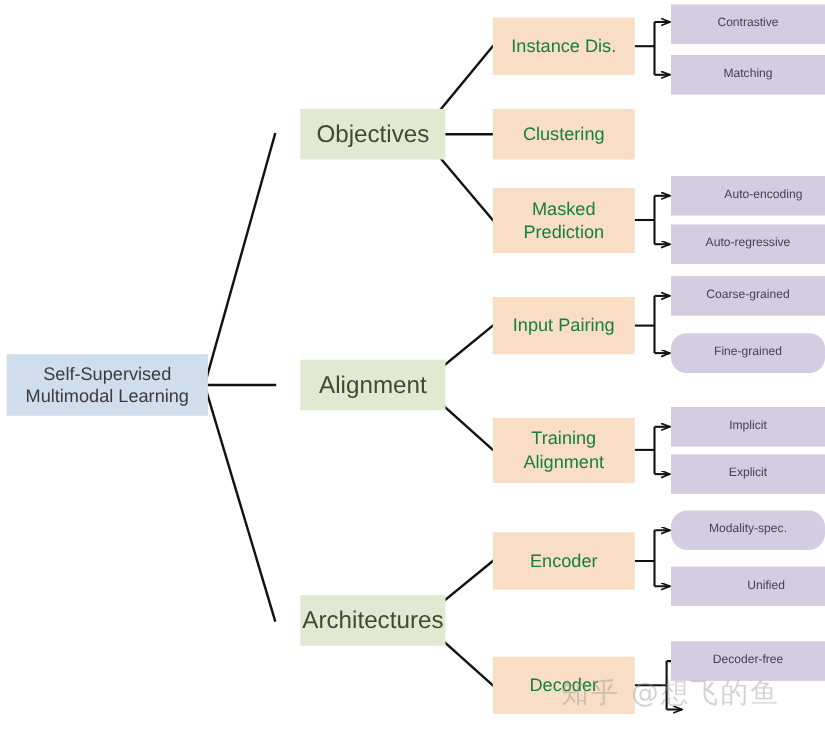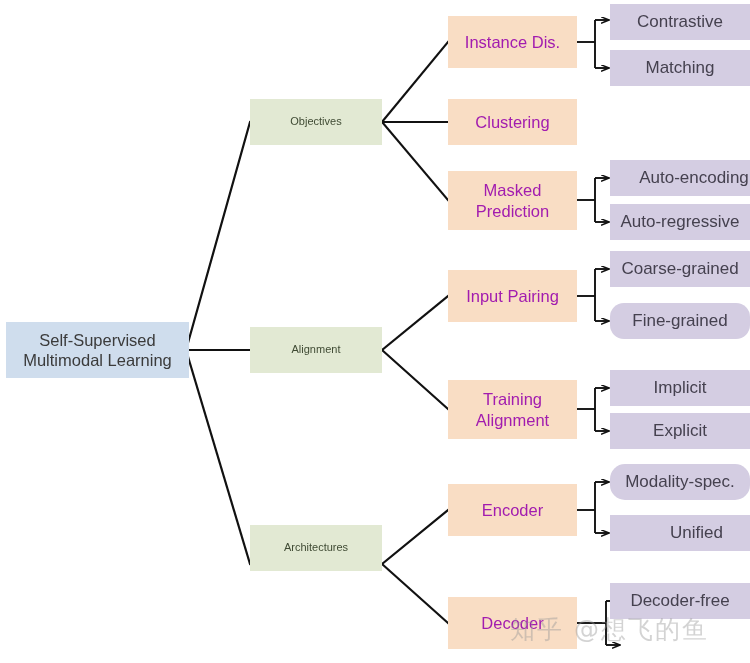--- a/index.html
+++ b/index.html
@@ -15,23 +15,23 @@
   .node{
     position:absolute;
     box-sizing:border-box;
     display:flex;align-items:center;justify-content:center;
     text-align:center;
     color:#3c3c3c;
     line-height:1.22;
     white-space:pre-line;
   }
   .lvl-root{background:#cfdded;font-size:16.5px;color:#3b3b3b;}
-  .lvl-cat{background:#e2e9d3;font-size:11px;color:#3f4a33;}
-  .lvl-sub{background:#f9ddc4;font-size:16.5px;color:#a21caf;}
-  .lvl-leaf{background:#d4cde2;font-size:17px;color:#45414f;}
+  .lvl-cat{background:#e2e9d3;font-size:22px;color:#3f4a33;margin-left:23px;}
+  .lvl-sub{background:#f9ddc4;font-size:16.5px;color:#15803d;}
+  .lvl-leaf{background:#d4cde2;font-size:11px;color:#45414f;}
   .watermark{
     position:absolute;
     color:rgba(150,150,150,0.42);
     font-size:25px;
     font-family:"DejaVu Sans", sans-serif;
     letter-spacing:2px;
     user-select:none;
     white-space:nowrap;
   }
 </style>
@@ -96,21 +96,21 @@
       <path d="M606,601 L620,601" marker-end="url(#arw)"></path>
       <path d="M606,645 L620,645" marker-end="url(#arw)"></path>
     </g>
   </svg>
 
   <div class="node lvl-root" style="left:6px;top:322px;width:183px;height:56px;">Self-Supervised
 Multimodal Learning</div>
 
   <div class="node lvl-cat" style="left:250px;top:99px;width:132px;height:46px;">Objectives</div>
   <div class="node lvl-cat" style="left:250px;top:327px;width:132px;height:46px;">Alignment</div>
-  <div class="node lvl-cat" style="left:250px;top:525px;width:132px;height:46px;">Architectures</div>
+  <div class="node lvl-cat" style="left:250px;top:541px;width:132px;height:46px;">Architectures</div>
 
   <div class="node lvl-sub" style="left:448px;top:16px;width:129px;height:52px;">Instance Dis.</div>
   <div class="node lvl-sub" style="left:448px;top:99px;width:129px;height:46px;">Clustering</div>
   <div class="node lvl-sub" style="left:448px;top:171px;width:129px;height:59px;">Masked
 Prediction</div>
 
   <div class="node lvl-sub" style="left:448px;top:270px;width:129px;height:52px;text-align:center;">Input Pairing</div>
   <div class="node lvl-sub" style="left:448px;top:380px;width:129px;height:59px;">Training
 Alignment</div>
 

